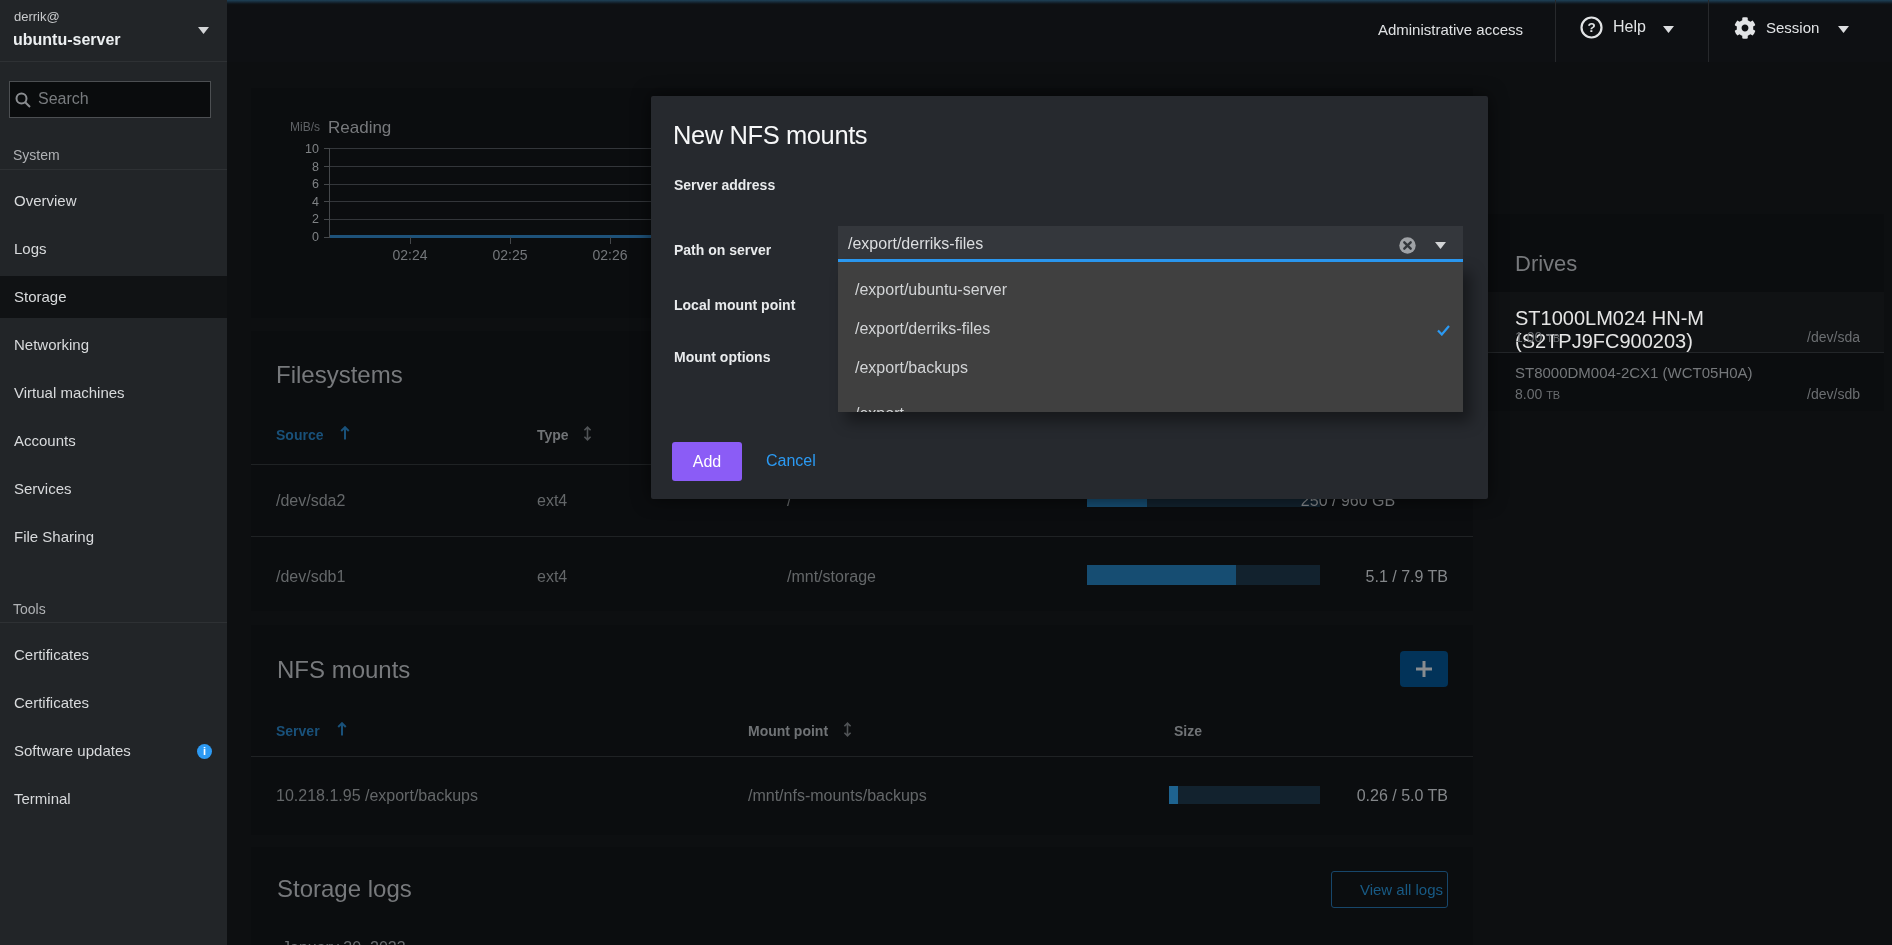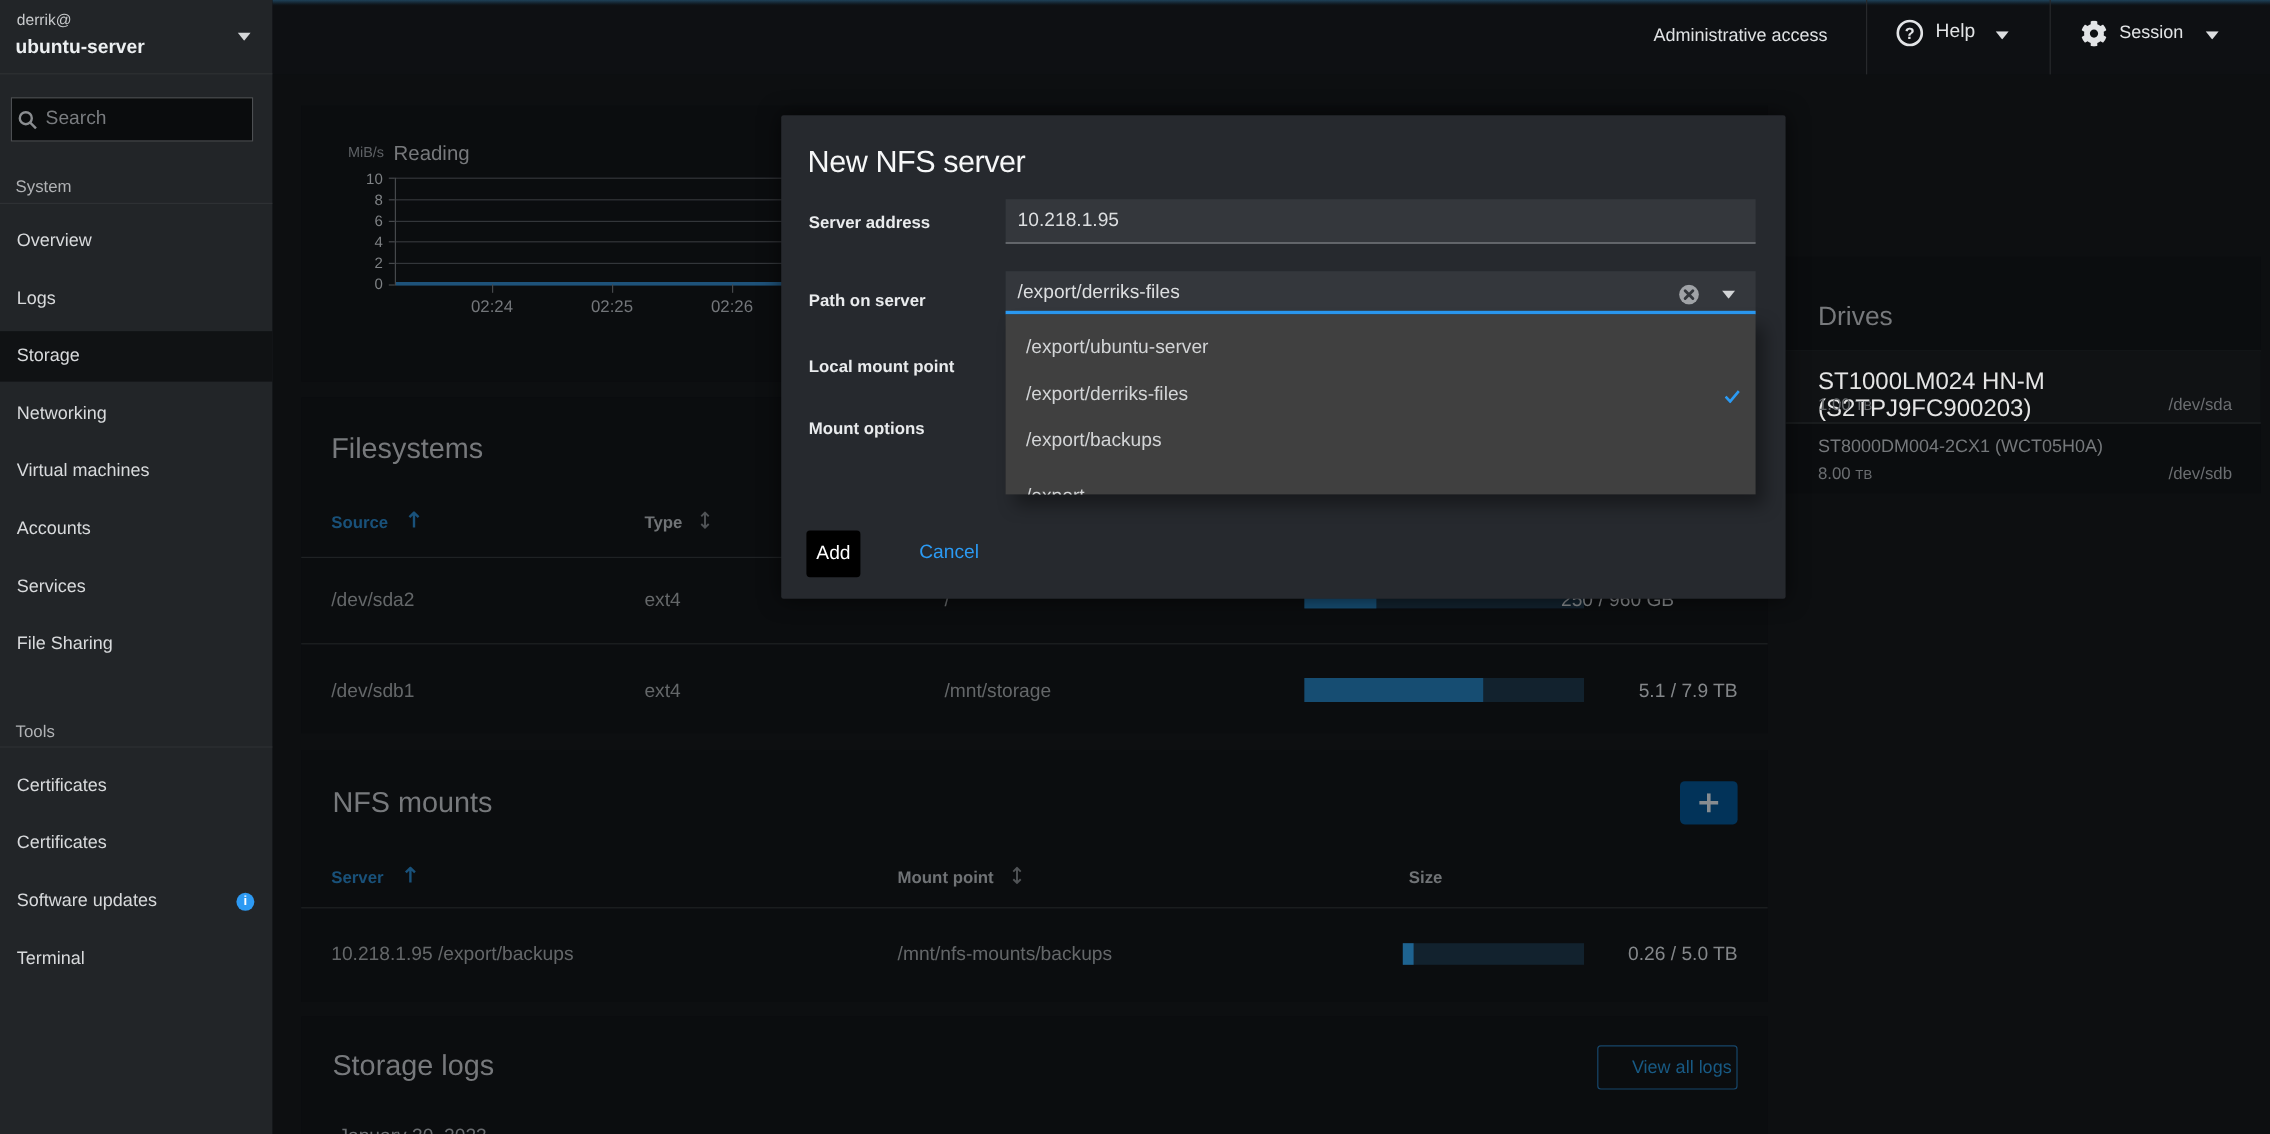--- a/index.html
+++ b/index.html
@@ -185,23 +185,22 @@
     <div class="navlabel" style="top:601px;">Tools</div>
     <div class="abs" style="left:0;top:622px;width:227px;height:1px;background:#2e3134;"></div>
     <div class="navitem" style="top:631px;">Certificates</div>
     <div class="navitem" style="top:679px;">Certificates</div>
     <div class="navitem" style="top:727px;">Software updates</div>
     <div class="abs" style="left:197px;top:744px;width:15px;height:15px;border-radius:50%;background:#2d9af3;color:#ffffff;font-size:11px;font-weight:bold;text-align:center;line-height:15px;">i</div>
     <div class="navitem" style="top:775px;">Terminal</div>
   </div>
 
   <div id="modal">
-    <div class="abs" style="left:22px;top:25px;color:#f6f7f8;font-size:25.5px;font-weight:400;letter-spacing:-0.4px;">New NFS server</div>
+    <div class="abs" style="left:22px;top:25px;color:#f6f7f8;font-size:25.5px;font-weight:400;letter-spacing:-0.4px;">New NFS mounts</div>
     <div class="mlabel" style="top:81px;">Server address</div>
-    <div class="minput" style="top:70px;height:37px;border-bottom:1px solid #83878b;">10.218.1.95</div>
     <div class="mlabel" style="top:146px;">Path on server</div>
     <div class="minput" style="top:130px;height:36px;border-bottom:3px solid #2b9af3;">/export/derriks-files</div>
 
     <svg class="abs" style="left:748px;top:141px;" width="17" height="17" viewBox="0 0 17 17">
       <circle cx="8.5" cy="8.5" r="8.2" fill="#9fa2a6"></circle>
       <path d="M5.3 5.3 L11.7 11.7 M11.7 5.3 L5.3 11.7" stroke="#33373c" stroke-width="2.4" stroke-linecap="round"></path>
     </svg>
     <svg class="abs" style="left:784px;top:146px;" width="11" height="7" viewBox="0 0 11 7">
         <path d="M0 0 L11 0 L5.5 7 Z" fill="#d2d4d6"></path>
       </svg>
@@ -211,17 +210,17 @@
     <div class="abs" style="left:187px;top:166px;width:625px;height:150px;background:#404040;box-shadow:8px 10px 14px rgba(0,0,0,0.4);overflow:hidden;">
       <div class="abs" style="left:17px;top:19px;color:#d2d4d6;font-size:16px;">/export/ubuntu-server</div>
       <div class="abs" style="left:17px;top:58px;color:#d2d4d6;font-size:16px;">/export/derriks-files</div>
       <svg class="abs" style="left:599px;top:63px;" width="13" height="11" viewBox="0 0 13 11">
           <path d="M1 5.5 L4.8 9.5 L12 1" fill="none" stroke="#2b9af3" stroke-width="2.2"></path>
         </svg>
       <div class="abs" style="left:17px;top:97px;color:#d2d4d6;font-size:16px;">/export/backups</div>
       <div class="abs" style="left:17px;top:143px;color:#d2d4d6;font-size:16px;">/export</div>
     </div>
 
-    <div class="abs" style="left:21px;top:346px;width:45px;height:39px;background:#000000;border-radius:3px;color:#ffffff;font-size:16px;text-align:center;line-height:39px;">Add</div>
+    <div class="abs" style="left:21px;top:346px;width:70px;height:39px;background:#8b5cf6;border-radius:3px;color:#ffffff;font-size:16px;text-align:center;line-height:39px;">Add</div>
     <div class="abs" style="left:115px;top:356px;color:#2b9af3;font-size:16px;">Cancel</div>
   </div>
 
 </div>
 
 </body></html>

